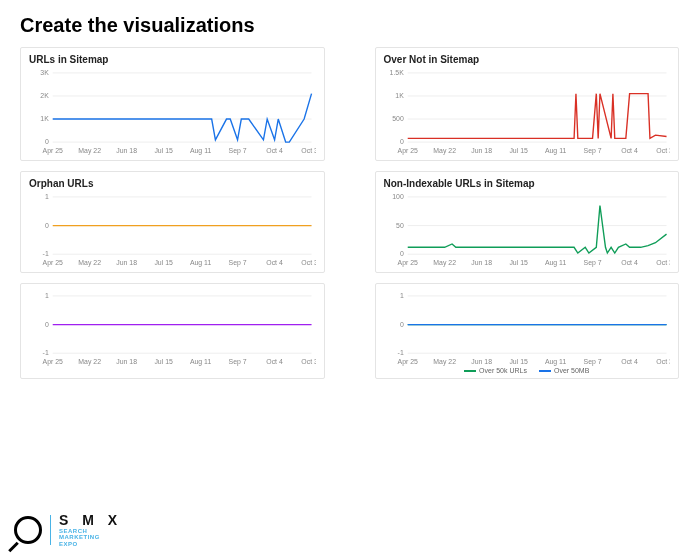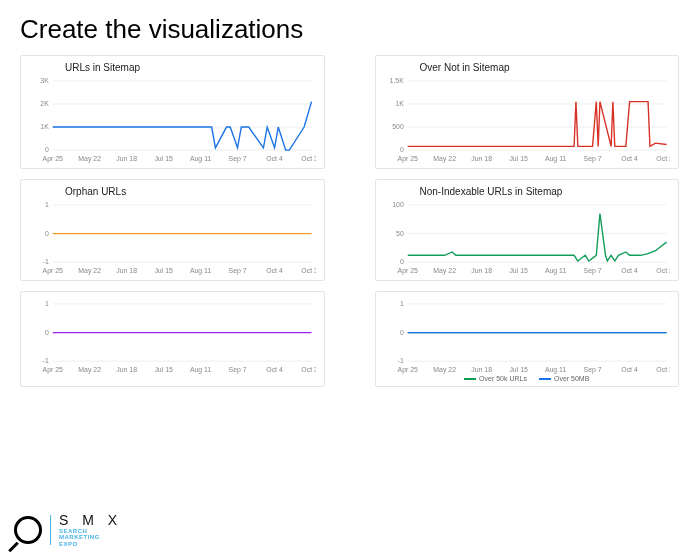--- a/index.html
+++ b/index.html
@@ -5,43 +5,42 @@
   * { box-sizing: border-box; margin: 0; padding: 0; }
   body {
     font-family: -apple-system, BlinkMacSystemFont, "Segoe UI", Arial, sans-serif;
     background: #fff;
     width: 699px;
     height: 557px;
     overflow: hidden;
     position: relative;
   }
   .page-title {
-    font-size: 26px;
-    font-weight: 400;
+    font-size: 20px;
+    font-weight: 700;
     padding: 14px 4px 6px 20px;
     letter-spacing: 0px;
   }
   .grid {
     display: grid;
     grid-template-columns: 1fr 1fr;
     gap: 10px 50px;
     padding: 4px 20px 8px 20px;
   }
   .card {
     border: 1px solid #e4e4e4;
     border-radius: 2px;
     padding: 6px 8px 4px 8px;
     background: #fff;
   }
   .card-title {
     font-size: 10px;
-    font-weight: 400;
+    font-weight: 700;
     color: #222;
     margin-bottom: 2px;
-    margin-left: 36px;
   }
   .chart-wrap {
     position: relative;
     width: 100%;
   }
   svg.chart { display: block; width: 100%; height: auto; }
   .ytick-label { font-size: 7px; fill: #888; text-anchor: end; }
   .xtick-label { font-size: 7px; fill: #888; text-anchor: middle; }
   .grid-line { stroke: #eee; stroke-width: 1; }
   .legend-wrap {
@@ -83,21 +82,21 @@
     transform: rotate(45deg);
   }
   .footer .divider {
     width: 1px; height: 30px; background: #49b3e6;
   }
   .footer .brand {
     display: flex; flex-direction: column;
     line-height: 1.05;
   }
   .footer .brand .smx {
-    font-weight: 400; letter-spacing: 5px; font-size: 14px; color: #111;
+    font-weight: 700; letter-spacing: 5px; font-size: 14px; color: #111;
   }
   .footer .brand .tag {
     font-size: 6px; color: #49b3e6; letter-spacing: 0.5px; font-weight:600;
   }
 </style>
 </head>
 <body>
 
 <h1 class="page-title">Create the visualizations</h1>
 

